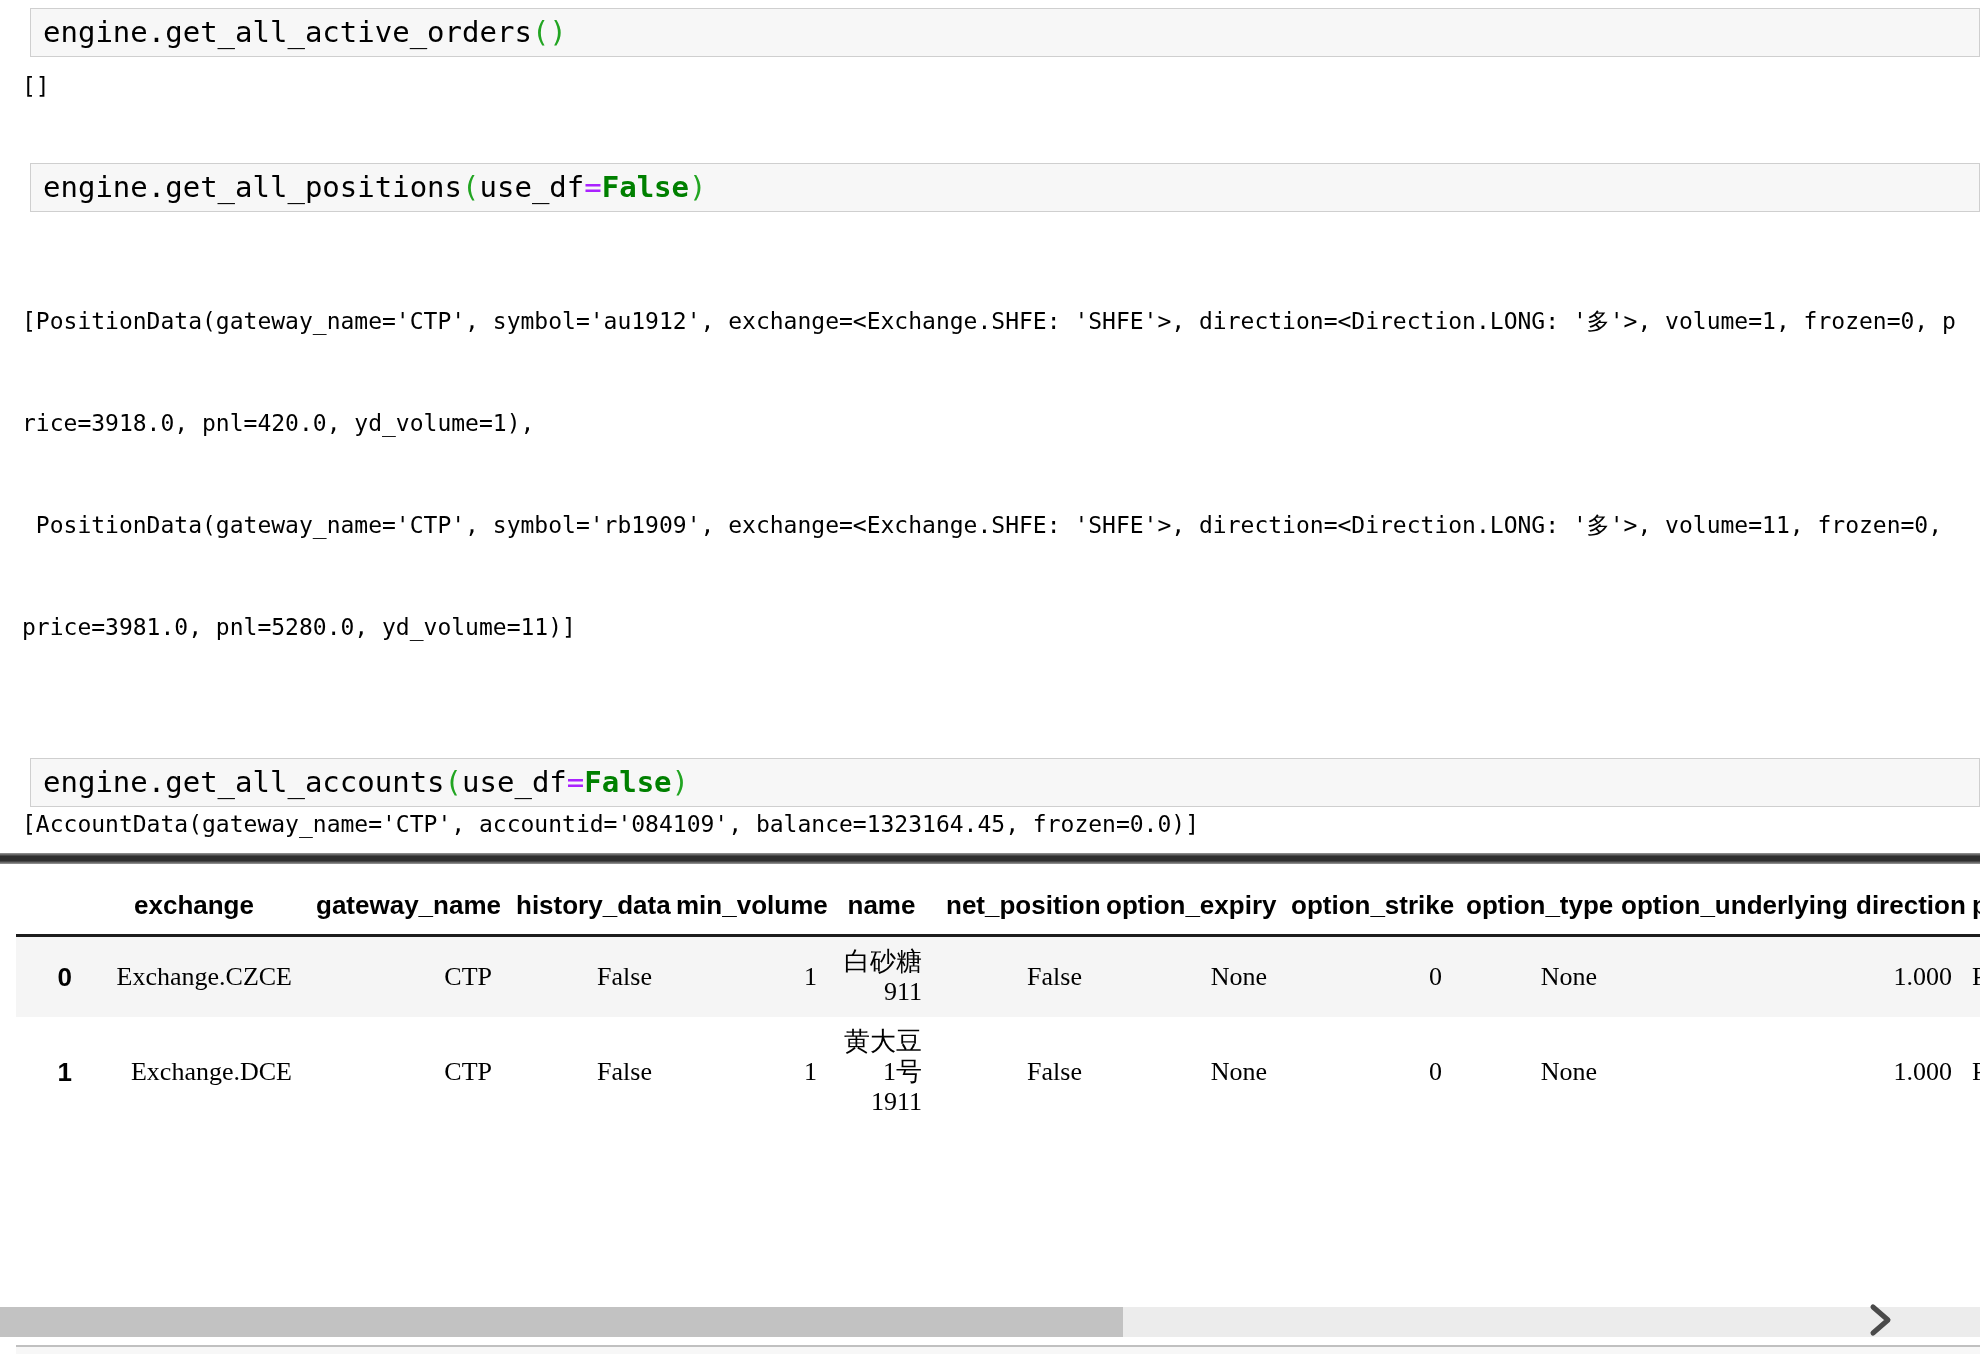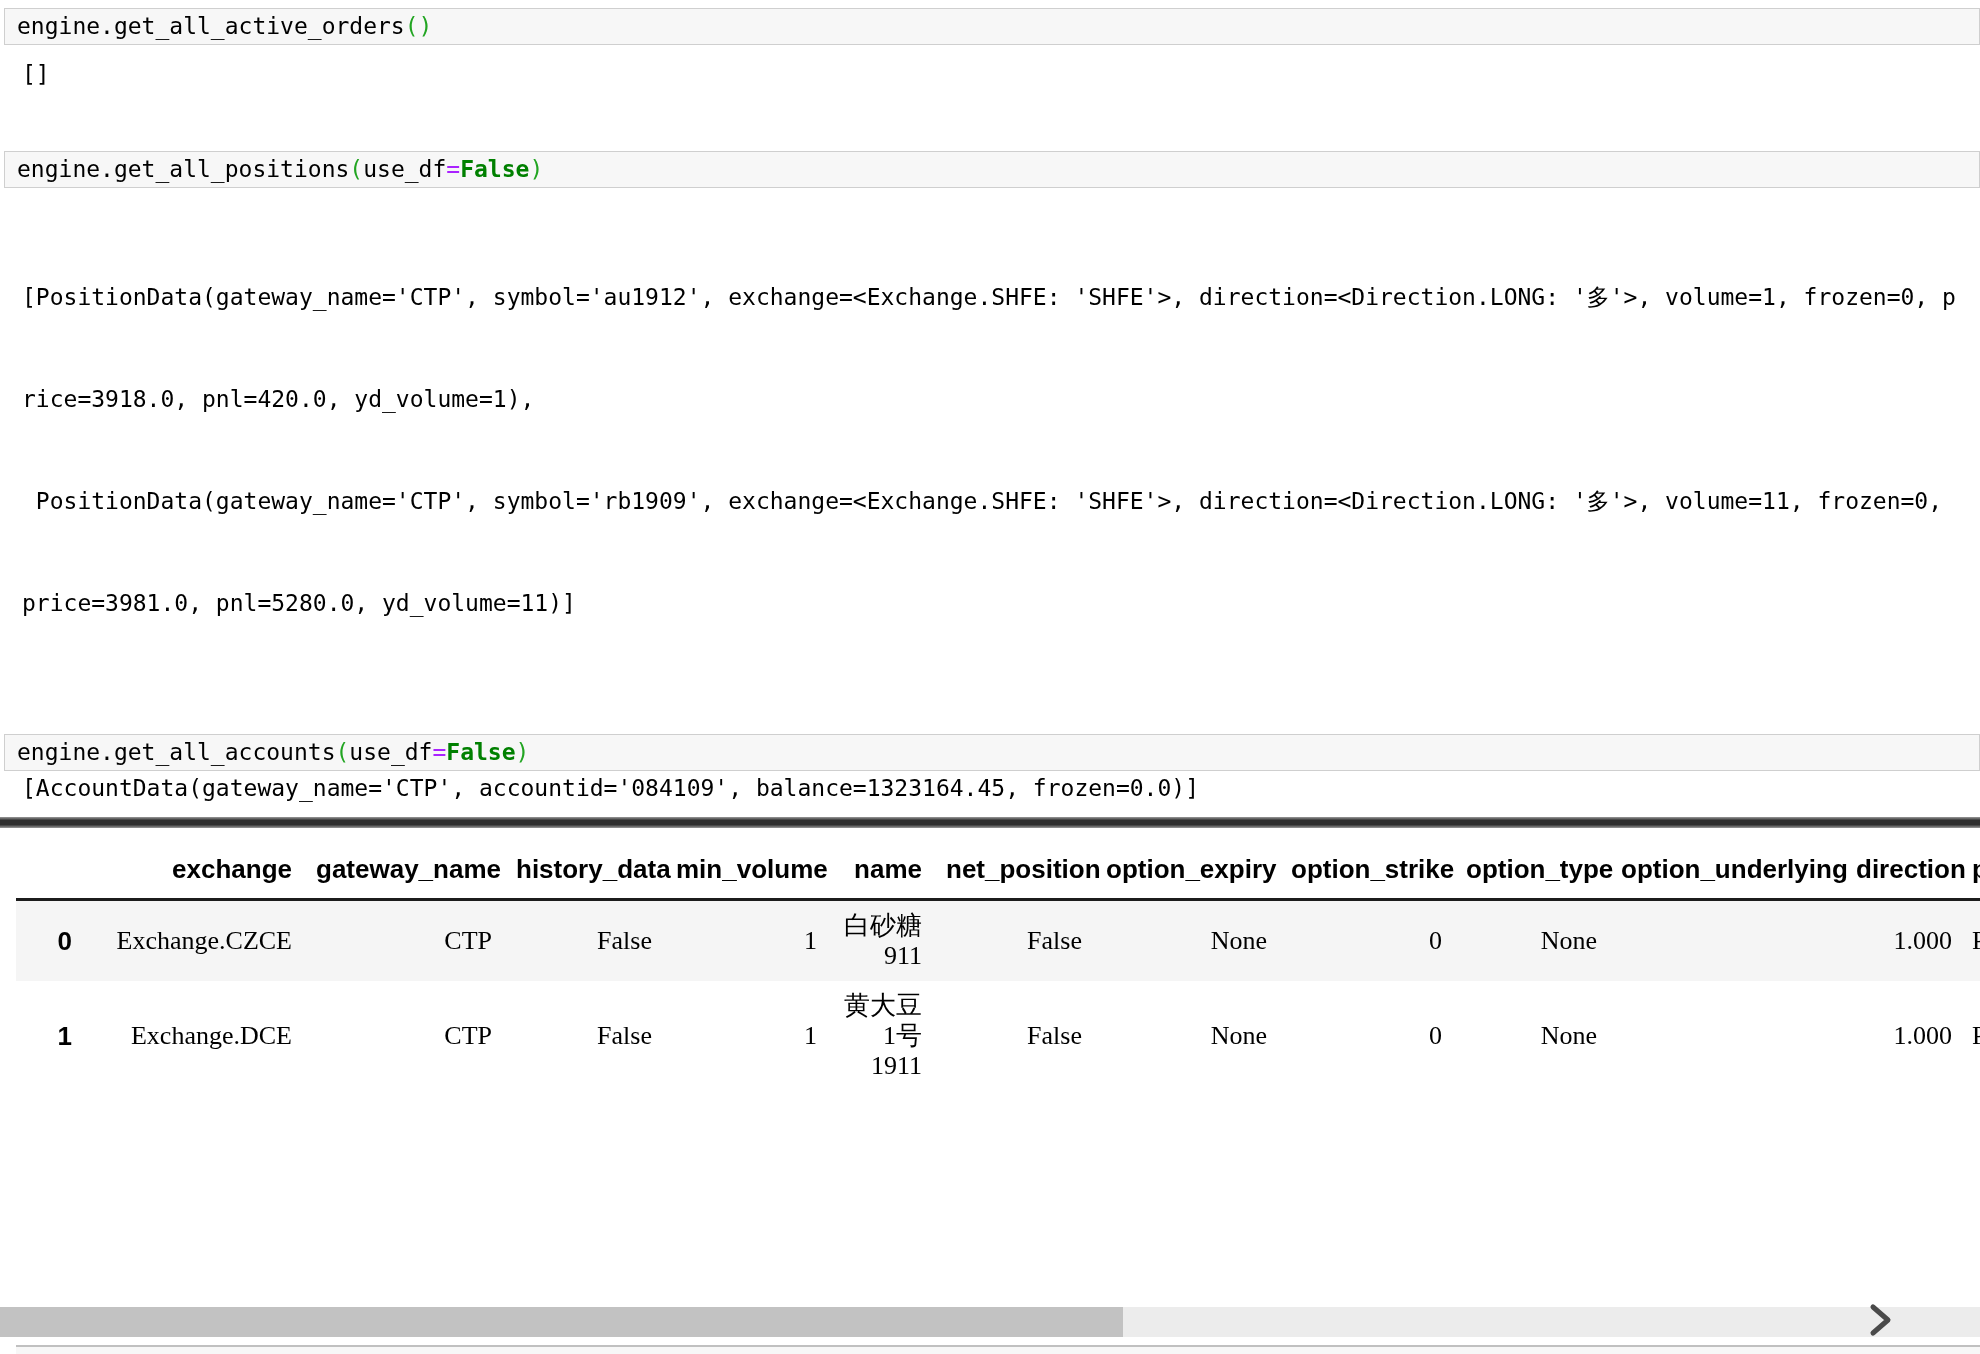--- a/index.html
+++ b/index.html
@@ -1,41 +1,41 @@
 <!DOCTYPE html>
 <html><head>
 <meta charset="utf-8">
 <style>
   html,body{margin:0;padding:0;background:#fff;}
   .frame{position:relative;width:1980px;height:1354px;overflow:hidden;background:#fff;
          font-family:"Liberation Sans","DejaVu Sans",sans-serif;color:#000;}
   
-  .input-box{margin:0 0 0 4px;background:#f7f7f7;border:1px solid #cfcfcf;
-             padding:4px 12px;white-space:pre;
-             font-family:"DejaVu Sans Mono","Liberation Mono",monospace;font-size:23px;line-height:27px;}
+  .input-box{margin:0 0 0 30px;background:#f7f7f7;border:1px solid #cfcfcf;
+             padding:10px 12px;white-space:pre;
+             font-family:"DejaVu Sans Mono","Liberation Mono",monospace;font-size:29px;line-height:27px;}
   .cell1 .input-box{margin-top:8px;}
   .cell2 .input-box{margin-top:60px;}
   .cell3 .input-box{margin-top:46px;}
   .cell4 .input-box{margin-top:36px;}
   .output{margin-left:22px;white-space:pre;
           font-family:"DejaVu Sans Mono","Liberation Mono",monospace;font-size:23px;line-height:34px;color:#000;}
   .cell1 .output{margin-top:12px;}
   .cell2 .output{margin-top:24px;}
   .cell3 .output{margin-top:0;}
   .tok-br{color:#22a522;}
   .tok-op{color:#aa22ff;}
   .tok-kw{color:#008000;font-weight:bold;}
   
   .dark-divider{margin-top:12px;height:11px;width:1980px;
                 background:linear-gradient(#9a9a9a 0%,#2f2f2f 30%,#2f2f2f 70%,#9a9a9a 100%);}
   
   .table-wrap{position:relative;width:1980px;overflow:hidden;margin-top:0;}
   table.contracts{border-collapse:collapse;margin-left:16px;width:2002px;table-layout:fixed;
                   font-size:26px;line-height:30px;}
-  table.contracts thead th{font-weight:bold;text-align:right;padding:26px 12px 14px 12px;
+  table.contracts thead th{font-weight:bold;padding:26px 12px 14px 12px;
                            border-bottom:3px solid #1c1c1c;white-space:nowrap;}
   table.contracts tbody th{font-weight:bold;text-align:right;padding:10px 12px;vertical-align:middle;}
   table.contracts td{text-align:right;padding:10px 12px;vertical-align:middle;white-space:nowrap;font-family:Liberation Serif, serif;}
   table.contracts tbody tr:nth-child(odd){background:#f5f5f5;}
   table.contracts th:last-child,table.contracts td:last-child{text-align:left;padding-left:8px;}
   
   .hscroll-track{position:absolute;left:0;top:1307px;width:1980px;height:30px;background:#ececec;z-index:5;}
   .hscroll-thumb{position:absolute;left:0;top:0;width:1123px;height:30px;background:#c2c2c2;}
   .scroll-chevron{position:absolute;left:1868px;top:1303px;z-index:6;width:26px;height:34px;}
   .bottom-line{position:absolute;left:16px;top:1345px;width:1964px;height:0;

